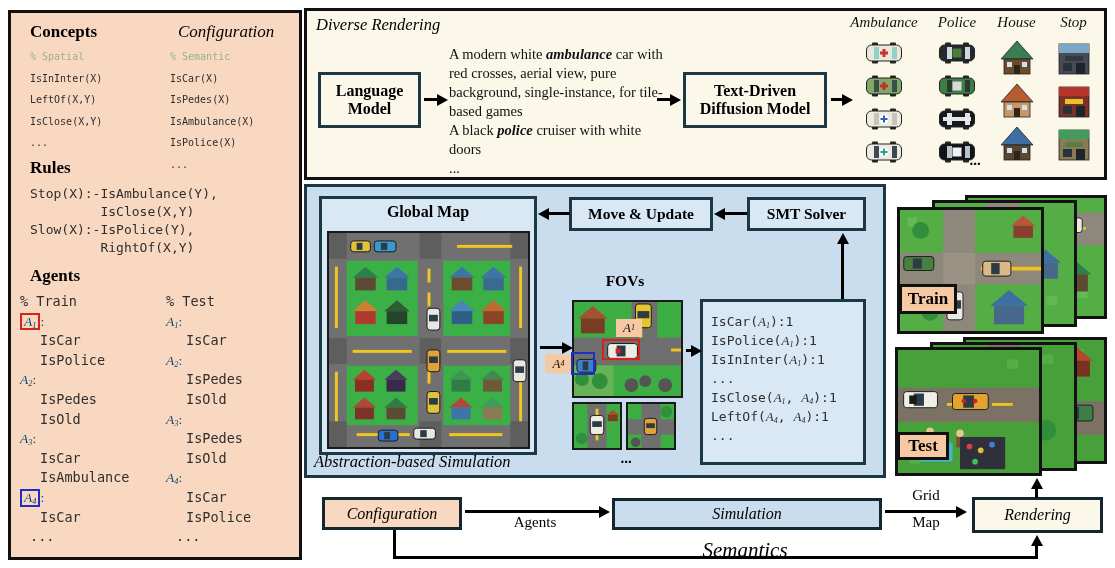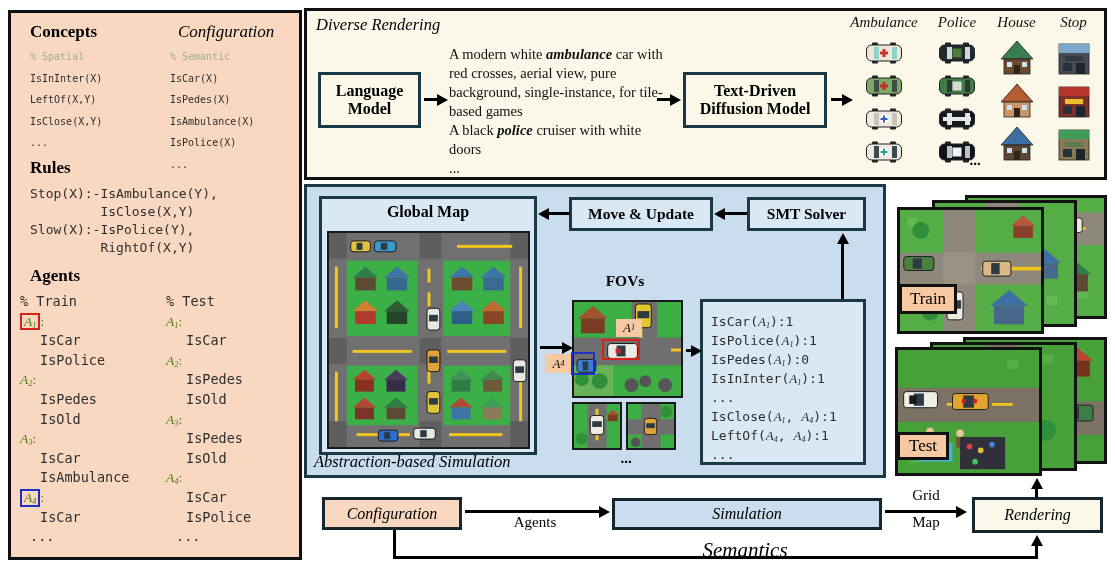--- a/index.html
+++ b/index.html
@@ -14,35 +14,35 @@
   .tcenter{text-align:center}
   .flexc{display:flex;align-items:center;justify-content:center;text-align:center}
   .code{font-family:"DejaVu Sans Mono",monospace;color:#2e2e2e;white-space:pre}
   .comment{color:var(--c-comment,#9cb185)}
   .codecol .code{line-height:21.5px;font-size:10px}
   .ruleslist .code{line-height:18px;font-size:13px}
   .agentcol{font-size:13.5px}
   .agentcol .line{font-family:"DejaVu Sans Mono",monospace;color:#2e2e2e;white-space:pre;line-height:19.6px;height:19.6px}
   .agentcol .pred{padding-left:20px}
   .agentcol .dots{padding-left:10px}
-  .agentcol .agent{font-family:"Liberation Serif",serif;color:#4d7c0f}
+  .agentcol .agent{font-family:"Liberation Serif",serif;color:#0c4a6e}
   .mA{font-family:"Liberation Serif",serif;font-style:italic}
   sub{font-family:"Liberation Serif",serif;font-style:italic;font-size:0.62em;vertical-align:-0.25em;line-height:0}
   .abox{display:inline-block;padding:0 2px;line-height:1.02}
   .abox.red{border:2px solid var(--c-redbox,#cf1d15)}
   .abox.blue{border:2px solid var(--c-bluebox,#1e2fc4)}
   .groundlist .code{line-height:19px;font-size:13px}
   .hline{position:absolute;height:3px;background:#000}
   .vline{position:absolute;width:3px;background:#000}
   .tri{position:absolute;width:0;height:0}
   .tri.r{border-top:6px solid transparent;border-bottom:6px solid transparent;border-left:11px solid #000}
   .tri.l{border-top:6px solid transparent;border-bottom:6px solid transparent;border-right:11px solid #000}
   .tri.u{border-left:6px solid transparent;border-right:6px solid transparent;border-bottom:11px solid #000}
   .frame{position:absolute;border:3px solid #121212;background:#4aa03e;overflow:hidden}
-  .badge{position:absolute;background:var(--c-badge,#f7c9a2);border:3px solid #101010;font-weight:normal;display:flex;align-items:center;justify-content:center}
+  .badge{position:absolute;background:var(--c-badge,#f7c9a2);border:3px solid #101010;font-weight:bold;display:flex;align-items:center;justify-content:center}
   .prompt{font-size:14.5px;line-height:19px;color:#111}
   .prompt .p{margin-bottom:0}
   .spritegrid{position:absolute;display:flex}
   .scol{display:flex;flex-direction:column;align-items:center}
   .scol .shead{font-style:italic;font-size:15px;color:#111;height:22px}
   .scol .sitem{margin-top:5px}
   .fovbadge{position:absolute;background:var(--c-badge,#f9dcc0);font-size:13px;color:#111;display:flex;align-items:center;justify-content:center}
 </style>
 </head>
 <body>
@@ -413,21 +413,20 @@
         <rect x="19" y="20.1" width="9" height="5.1" fill="#2d3b44"></rect>
         <circle cx="40" cy="8" r="6" fill="#2f8f3a"></circle>
         <circle cx="8" cy="40" r="5" fill="#555"></circle>
       </svg>
     </div>
   <div class="abs tcenter" style="left:596px;top:450px;width:60px;font-size:15px;font-weight:bold">...</div>
 
   <div class="bluebox groundlist" id="groundings-box" style="left:700px;top:299px;width:166px;height:166px;padding:10px 8px">
       <div class="code">IsCar(<span class="mA">A</span><sub>1</sub>):1</div>
       <div class="code">IsPolice(<span class="mA">A</span><sub>1</sub>):1</div>
-      <div class="code">IsPedes(<span class="mA">A</span><sub>1</sub>):0</div>
       <div class="code">IsInInter(<span class="mA">A</span><sub>1</sub>):1</div>
       <div class="code">...</div>
       <div class="code">IsClose(<span class="mA">A</span><sub>1</sub>, <span class="mA">A</span><sub>4</sub>):1</div>
       <div class="code">LeftOf(<span class="mA">A</span><sub>4</sub>, <span class="mA">A</span><sub>4</sub>):1</div>
       <div class="code">...</div>
     </div>
 
   <div class="abs bi" style="left:314px;top:452px;font-size:16.5px">Abstraction-based Simulation</div>
 
   <div class="hline" style="left:546px;top:212px;width:24px"></div>

